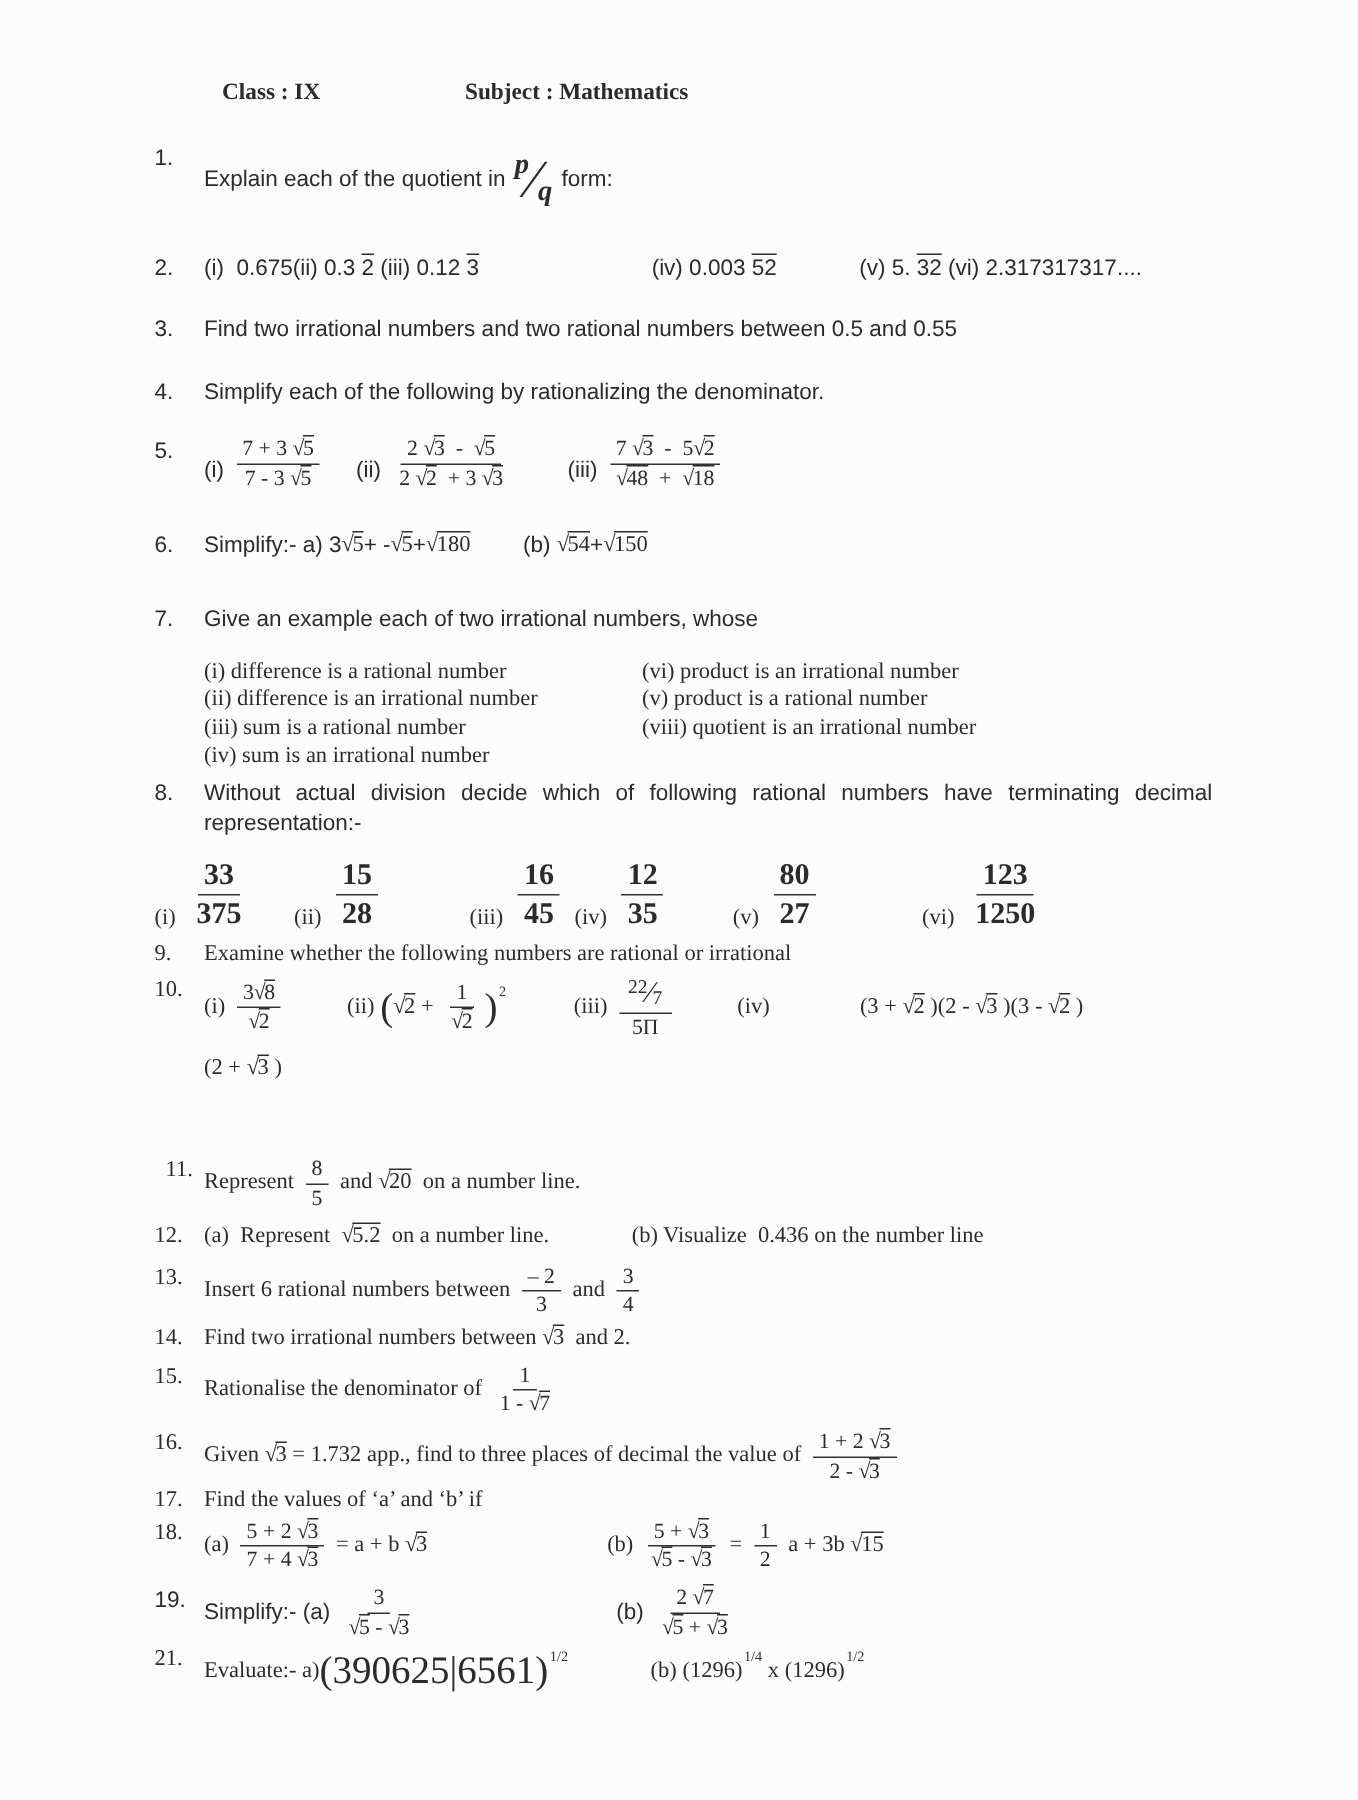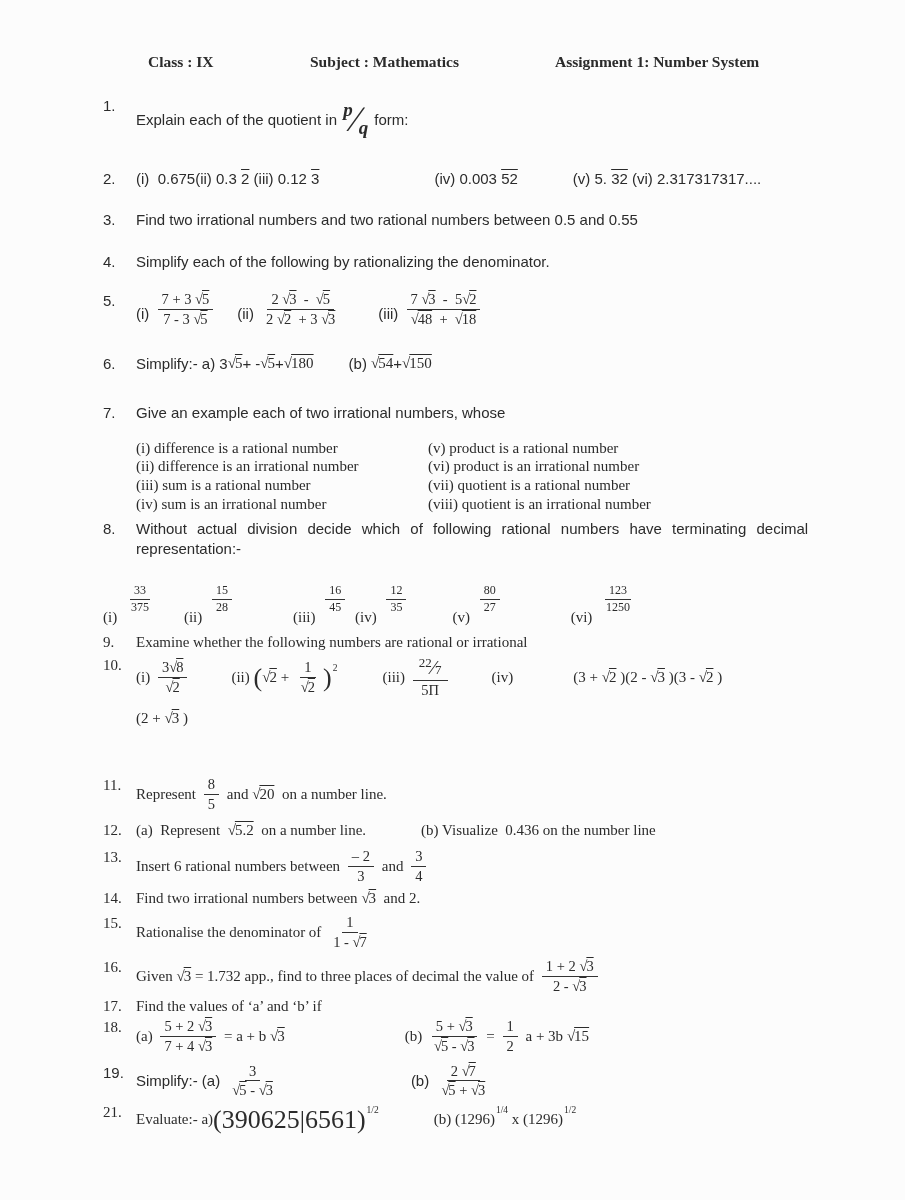--- a/index.html
+++ b/index.html
@@ -53,44 +53,43 @@
   .q-5{margin-bottom:26px;}
   .q-5 .line{align-items:flex-end;}
   .q-5 .line > .tk{padding-bottom:4px;}
   .q-6{margin-bottom:30px;}
   .q-7{margin-bottom:6px;}
   .q-8{margin-bottom:10px;}
   .q-8 .line:first-child{word-spacing:6px;}
   .q-8f{margin-bottom:2px;}
   .q-8f .line{align-items:flex-end;}
   .q-8f .line > .tk{padding-bottom:3px;}
-  .q-8f .frac{font-size:12px;font-weight:normal;margin:16px 6px;}
+  .q-8f .frac{font-size:20px;font-weight:bold;margin:4px 6px;}
   .q-9{margin-bottom:4px;}
   .q-10{margin-bottom:48px;}
   .q-10 .line+.line{margin-top:10px;}
   .q-10 .bigtk{font-size:26px;font-weight:300;}
-  .q-11{margin-bottom:8px;}
+  .q-11{margin-bottom:8px;text-align:center;}
   .q-12{margin-bottom:8px;}
   .q-13{margin-bottom:4px;}
   .q-14{margin-bottom:6px;}
   .q-15{margin-bottom:8px;}
   .q-16{margin-bottom:2px;}
   .q-17{margin-bottom:2px;}
   .q-18{margin-bottom:8px;}
   .q-19{margin-bottom:4px;}
   .q-21{margin-bottom:0;}
 </style>
 </head>
 <body>
 
 <div class="doc">
   <div class="header">
     <span class="h-class">Class :  IX</span>
     <span class="h-subject">Subject : Mathematics</span>
-    <span class="h-assign">Assignment 1: Number System</span>
   </div>
   <div id="questions">
       <section class="q sans q-1">
         <span class="qnum">1.</span>
         <div class="qbody">
           <div class="line">
             <span class="tk">Explain each of the quotient in </span>
             <span class="sfrac">
               <span class="sfn">p</span>
               <span class="sfsl">∕</span>
@@ -209,23 +208,22 @@
           </div>
           <div class="line">
             <div class="cols">
               <div class="col">
                 <div class="colrow">(i)  difference is a rational number</div>
                 <div class="colrow">(ii)  difference is an irrational number</div>
                 <div class="colrow">(iii) sum is a rational number</div>
                 <div class="colrow">(iv) sum is an irrational number</div>
               </div>
               <div class="col">
+                <div class="colrow">(vi)  product is an irrational number</div>
                 <div class="colrow">(v)   product is a rational number</div>
-                <div class="colrow">(vi)  product is an irrational number</div>
-                <div class="colrow">(vii)  quotient is a rational number</div>
                 <div class="colrow">(viii) quotient is an irrational number</div>
               </div>
             </div>
           </div>
         </div>
       </section>
       <section class="q sans q-8">
         <span class="qnum">8.</span>
         <div class="qbody">
           <div class="line">

